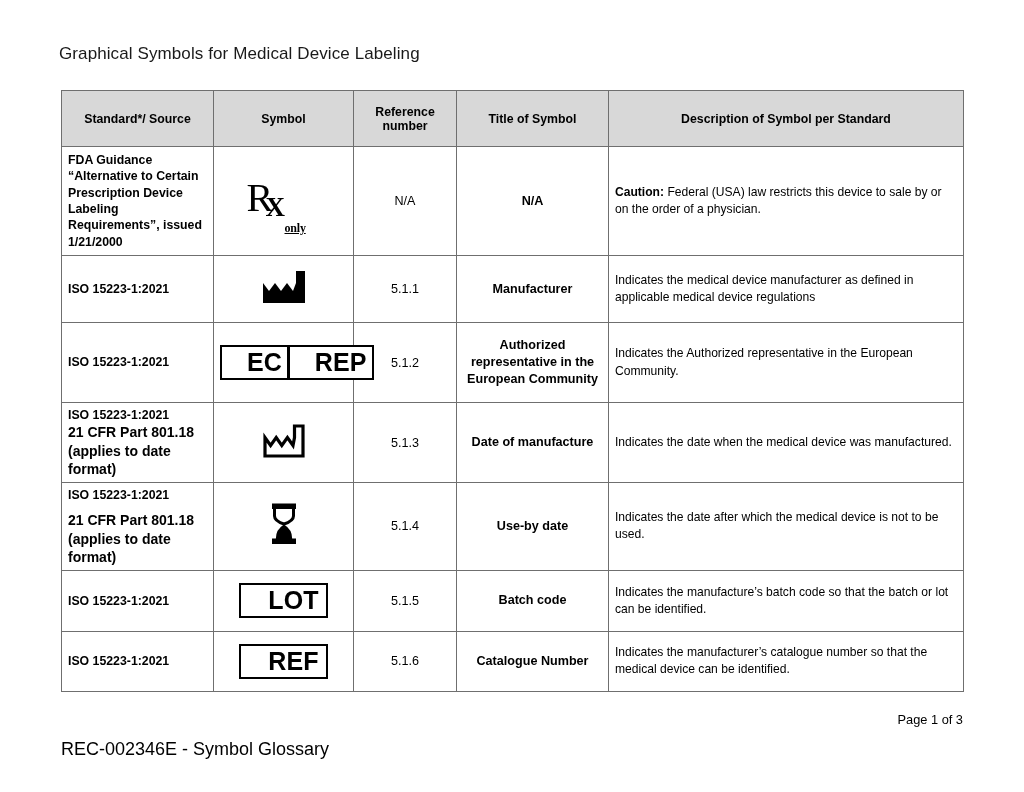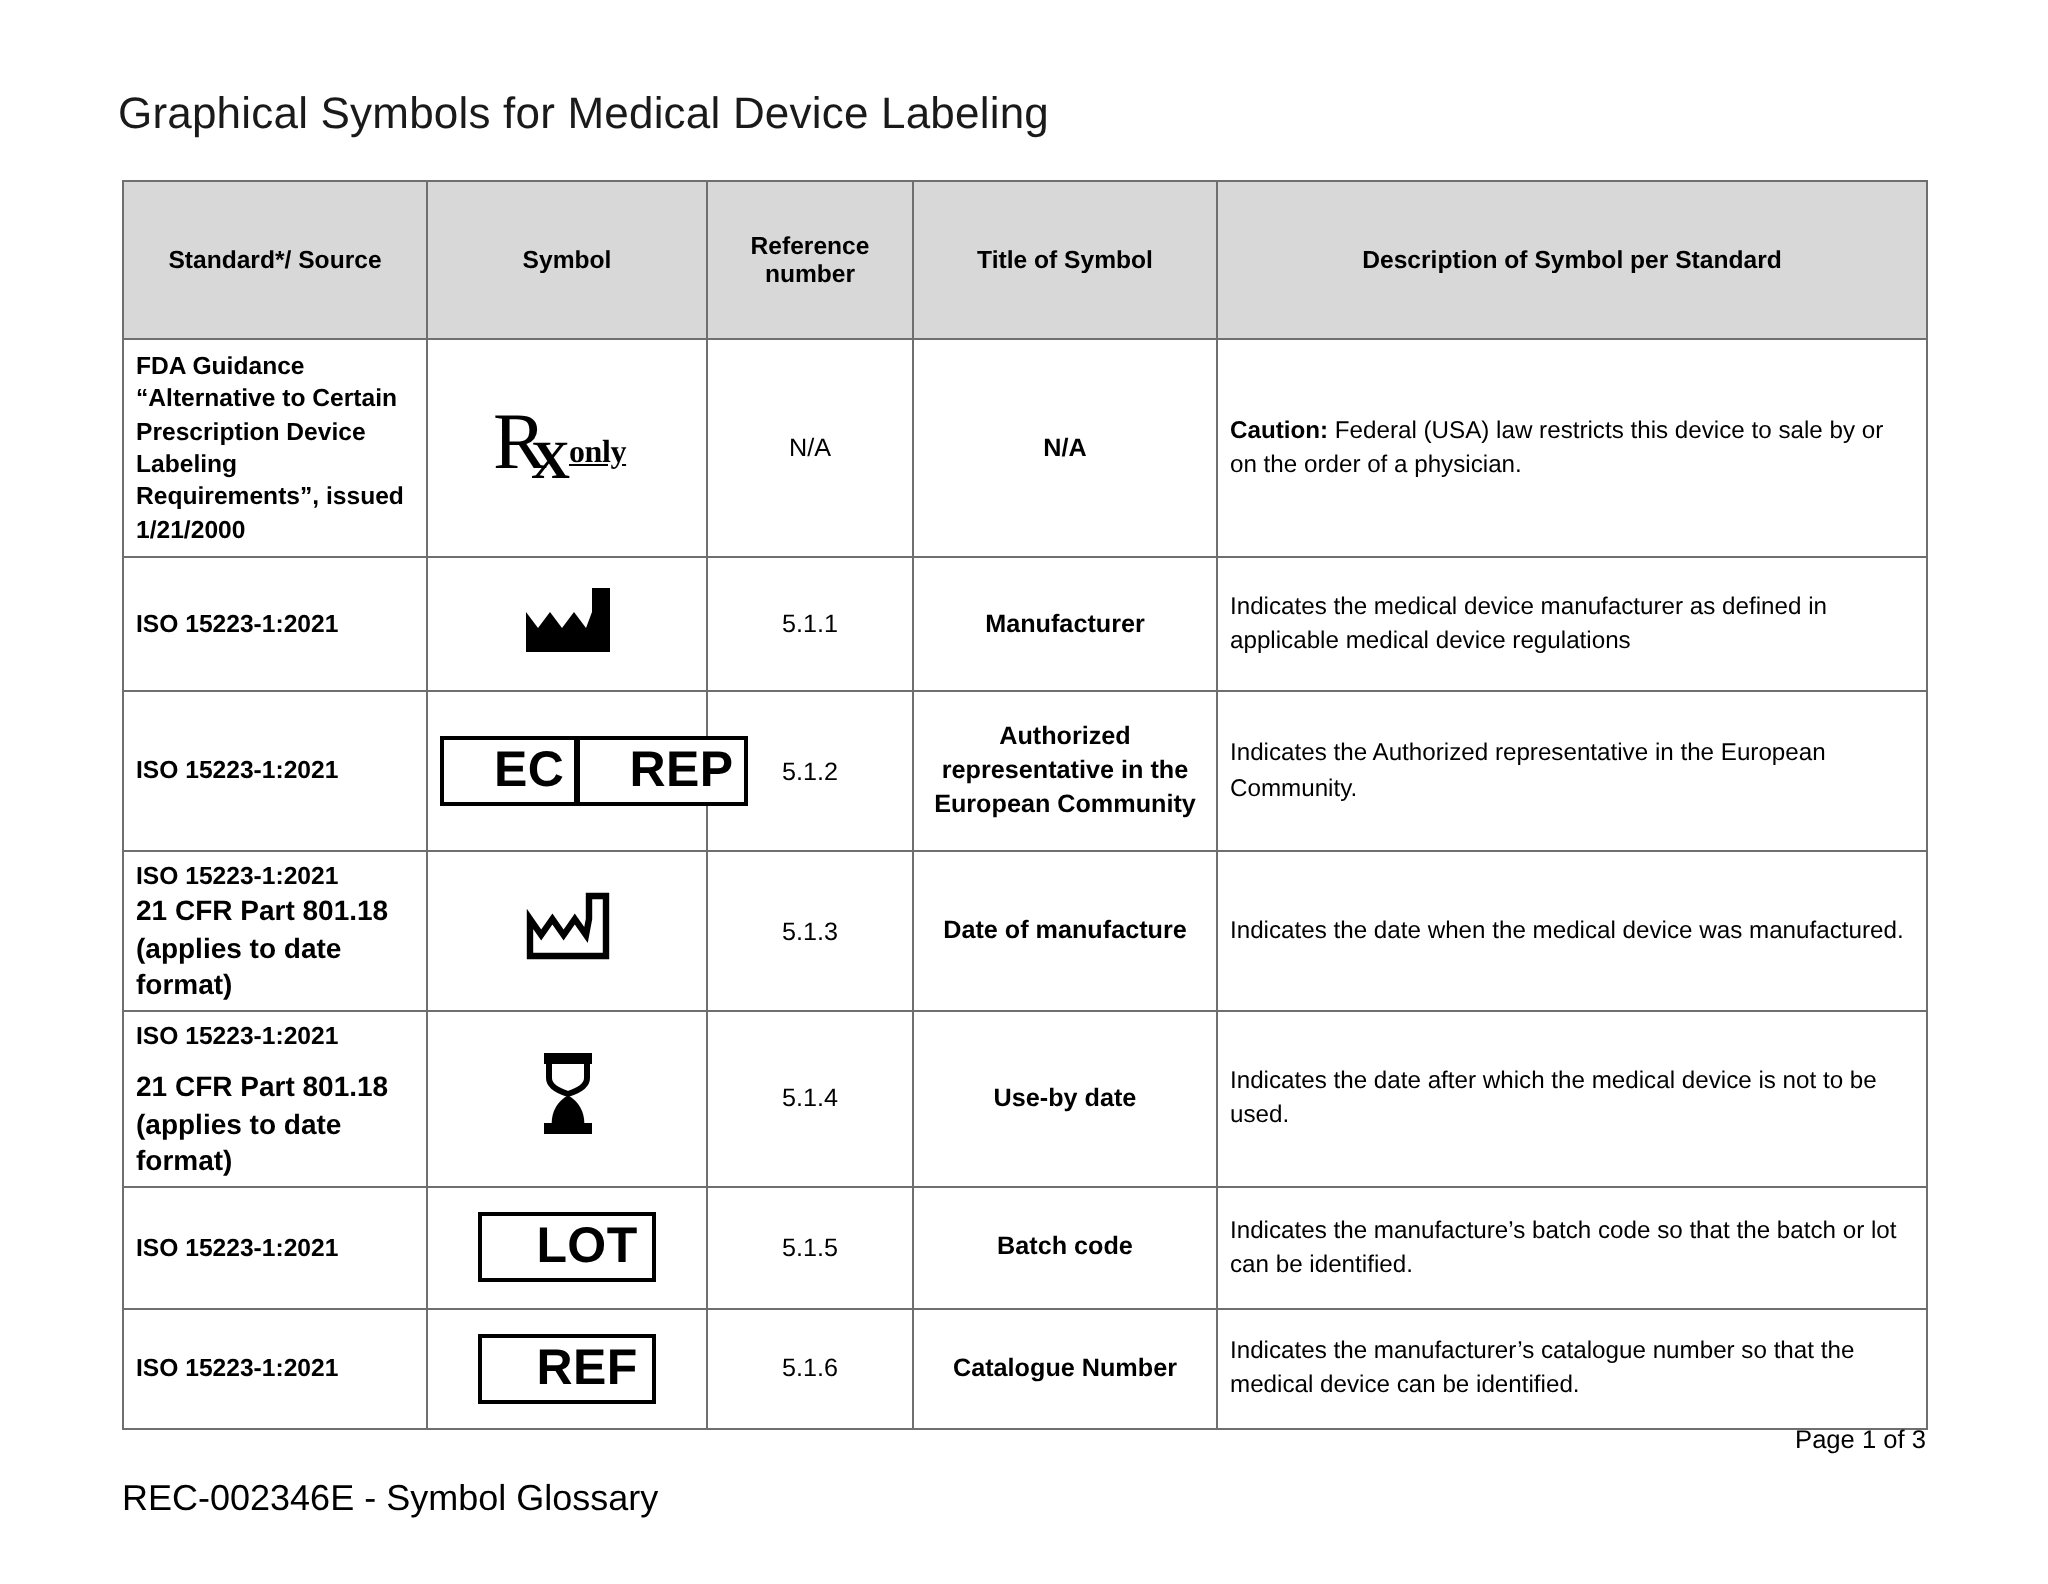--- a/index.html
+++ b/index.html
@@ -21,21 +21,21 @@
     position: absolute;
     left: 0; top: 0;
     width: 1024px;
     height: 792px;
     padding: 0;
   }
   .page-title {
     position: absolute;
     left: 59px;
     top: 44px;
-    font-size: 22px;
+    font-size: 17px;
     font-weight: normal;
     letter-spacing: 0.1px;
     color: #1a1a1a;
     white-space: nowrap;
   }
   table.glossary {
     position: absolute;
     left: 61px;
     top: 90px;
     width: 902px;
@@ -45,21 +45,21 @@
   table.glossary td, table.glossary th {
     border: 1px solid #6f6f6f;
     vertical-align: middle;
     padding: 4px 6px;
   }
   thead th {
     background: #d8d8d8;
     font-size: 12.3px;
     font-weight: bold;
     text-align: center;
-    height: 79px;
+    height: 56px;
     padding: 4px 6px;
   }
   
   col.c-standard { width: 152px; }
   col.c-symbol   { width: 140px; }
   col.c-ref      { width: 103px; }
   col.c-title    { width: 152px; }
   col.c-desc     { width: 355px; }
 
   td.standard {
@@ -135,22 +135,22 @@
     position: absolute;
     left: 25px;
     top: 16px;
     font-size: 27px;
     font-weight: bold;
     line-height: 27px;
   }
   .sym-rx .only {
     position: absolute;
     left: 44px;
-    top: 18px;
-    font-size: 16px;
+    top: 42px;
+    font-size: 12px;
     font-weight: bold;
     line-height: 16px;
     letter-spacing: -0.2px;
     text-decoration: underline;
   }
 
   
   .sym-box {
     display: inline-block;
     border: 2.6px solid #000;

